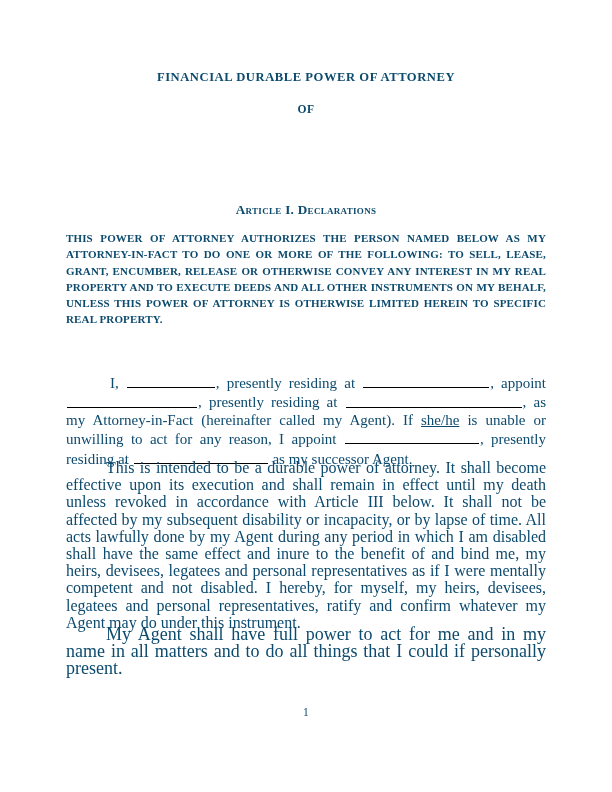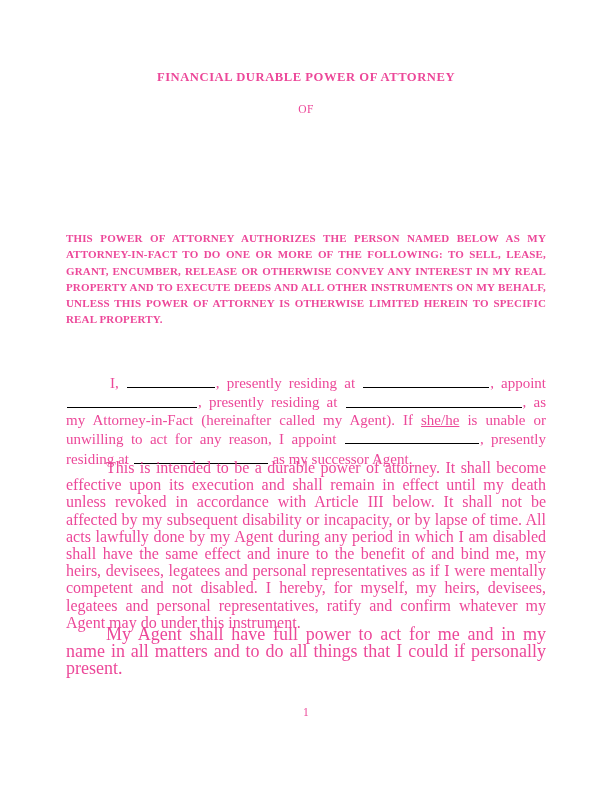--- a/index.html
+++ b/index.html
@@ -6,21 +6,21 @@
     margin: 0;
     padding: 0;
     background: #ffffff;
   }
   .page {
     position: relative;
     width: 612px;
     height: 792px;
     background: #ffffff;
     font-family: "Liberation Serif", "DejaVu Serif", serif;
-    color: #ec4899;
+    color: #0c4a6e;
     overflow: hidden;
   }
 
   
   .doc-title {
     position: absolute;
     left: 66px;
     top: 70px;
     width: 480px;
     text-align: center;
@@ -29,21 +29,21 @@
     letter-spacing: 0.55px;
     font-variant: small-caps;
     text-transform: none;
   }
   .doc-title-of {
     position: absolute;
     left: 66px;
     top: 103px;
     width: 480px;
     text-align: center;
-    font-weight: normal;
+    font-weight: bold;
     font-size: 11.5px;
     letter-spacing: 0.5px;
   }
 
   
   .article-heading-1 {
     position: absolute;
     left: 66px;
     top: 202px;
     width: 480px;
@@ -130,20 +130,21 @@
 </style>
 </head>
 <body>
 
 <div class="page">
 
   <div class="doc-title">FINANCIAL DURABLE POWER OF ATTORNEY</div>
 
   <div class="doc-title-of">OF</div>
 
+  <div class="article-heading-1">Article I. Declarations</div>
 
   <div class="block bold-caps-block">THIS POWER OF ATTORNEY AUTHORIZES THE PERSON NAMED BELOW AS MY ATTORNEY-IN-FACT TO DO ONE OR MORE OF THE FOLLOWING:  TO SELL, LEASE, GRANT, ENCUMBER, RELEASE OR OTHERWISE CONVEY ANY INTEREST IN MY REAL PROPERTY AND TO EXECUTE DEEDS AND ALL OTHER INSTRUMENTS ON MY BEHALF, UNLESS THIS POWER OF ATTORNEY IS OTHERWISE LIMITED HEREIN TO SPECIFIC REAL PROPERTY.</div>
 
   <div class="block fillin-block">
     <span class="indent"></span><span>I,</span>
     <span class="blank b-name"></span><span>, presently residing at</span>
     <span class="blank b-addr1"></span><span>, appoint</span>
     <span class="blank b-name2"></span><span>, presently residing at</span>
     <span class="blank b-addr2"></span><span>, as my Attorney-in-Fact (hereinafter called my Agent).  If</span>
     <span class="u">she/he</span>

